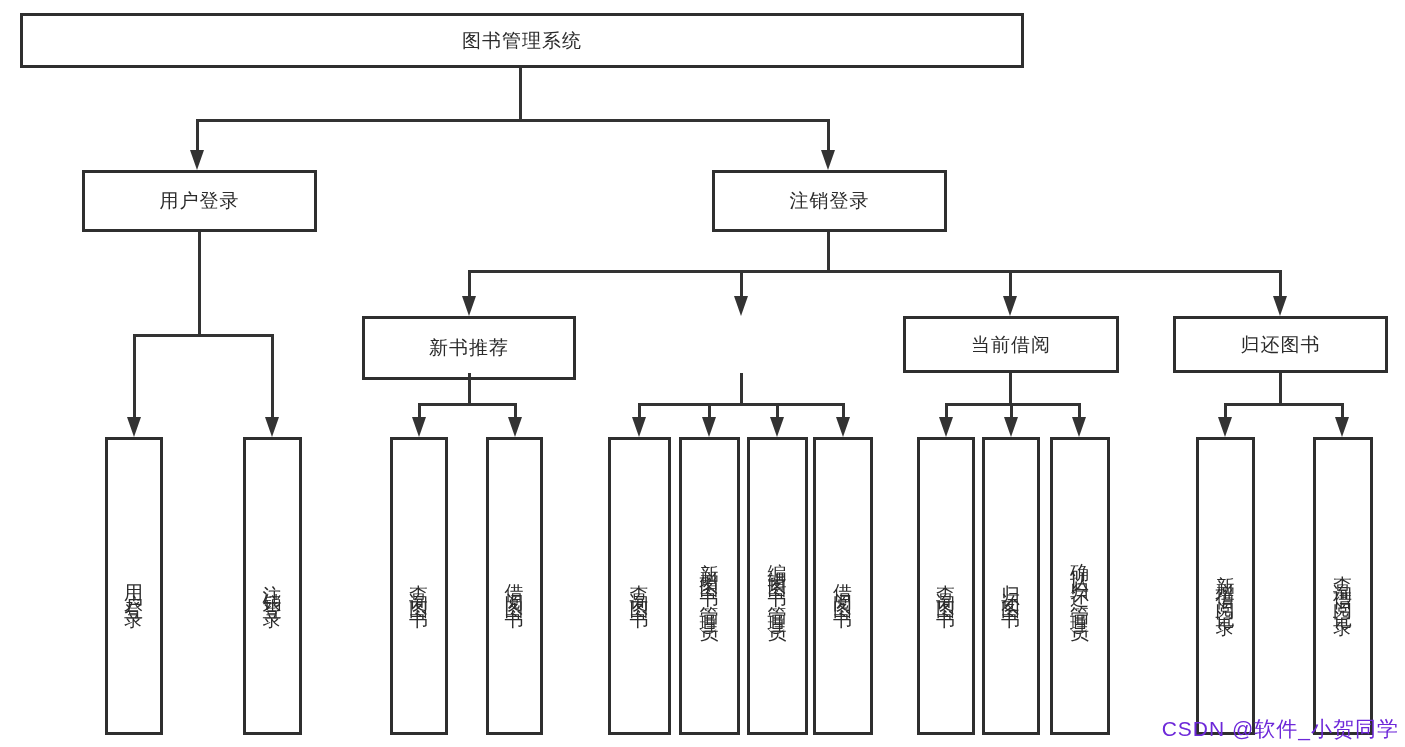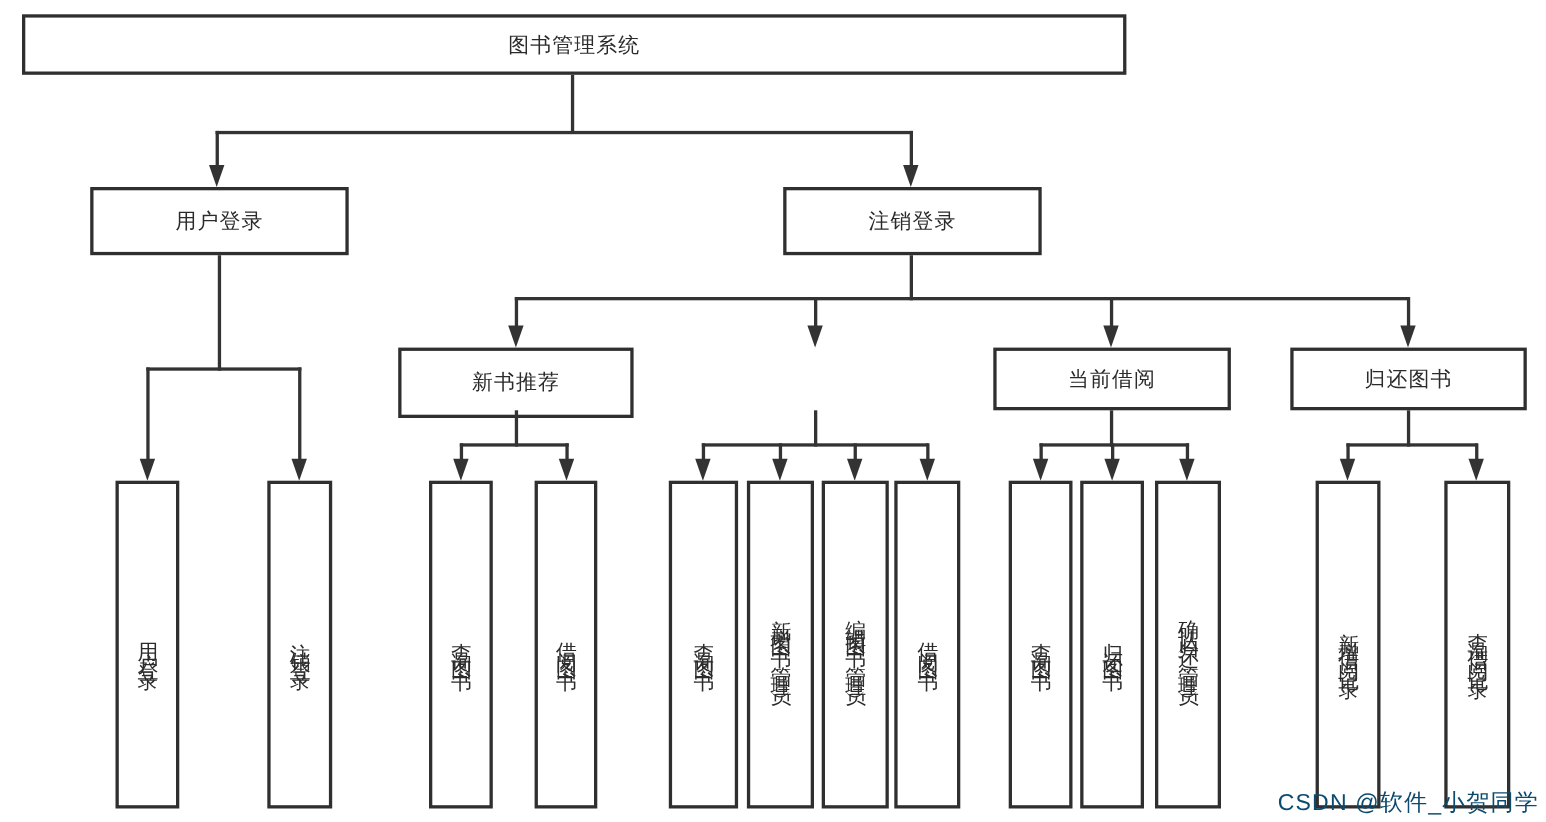--- a/index.html
+++ b/index.html
@@ -43,21 +43,21 @@
     height: 0;
     border-left: 7px solid transparent;
     border-right: 7px solid transparent;
     border-top: 20px solid #333333;
   }
   .watermark {
     position: absolute;
     right: 6px;
     bottom: 4px;
     font-size: 21px;
-    color: #0c4a6e;
+    color: #6d28d9;
     letter-spacing: 1px;
     z-index: 10;
     white-space: nowrap;
   }
 </style>
 </head>
 <body>
 
 <div class="canvas">
 

